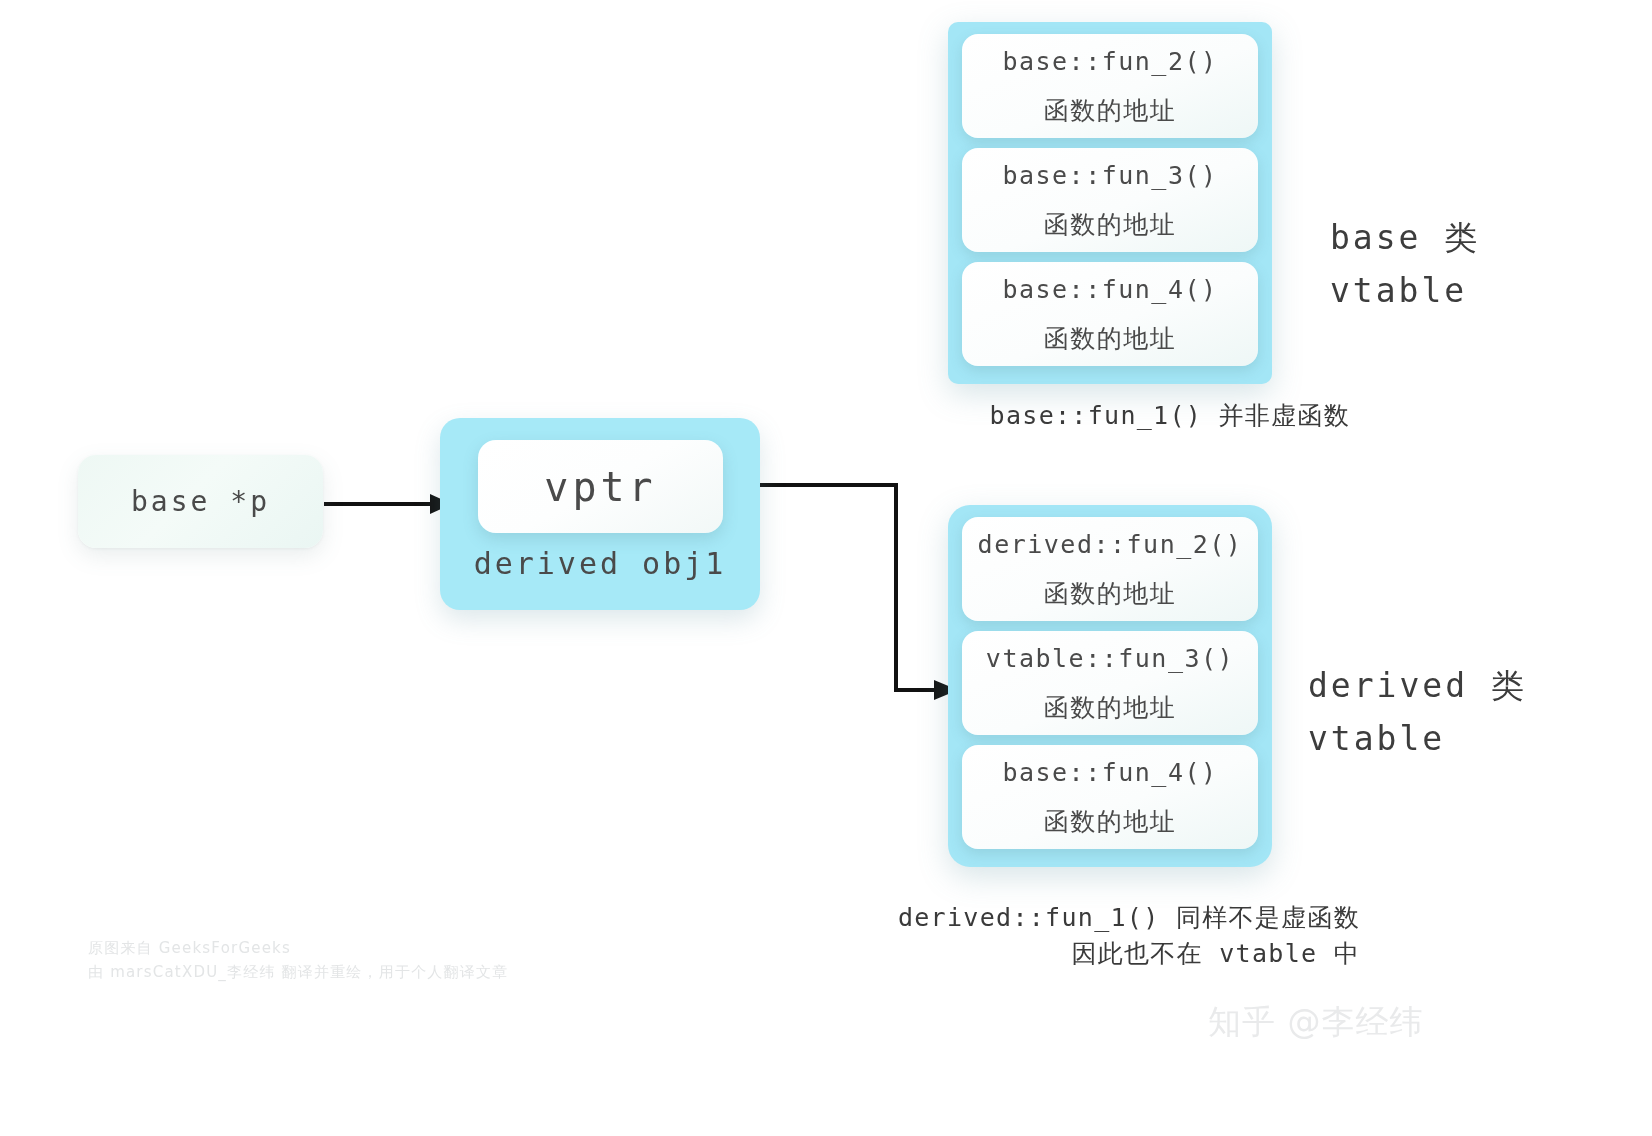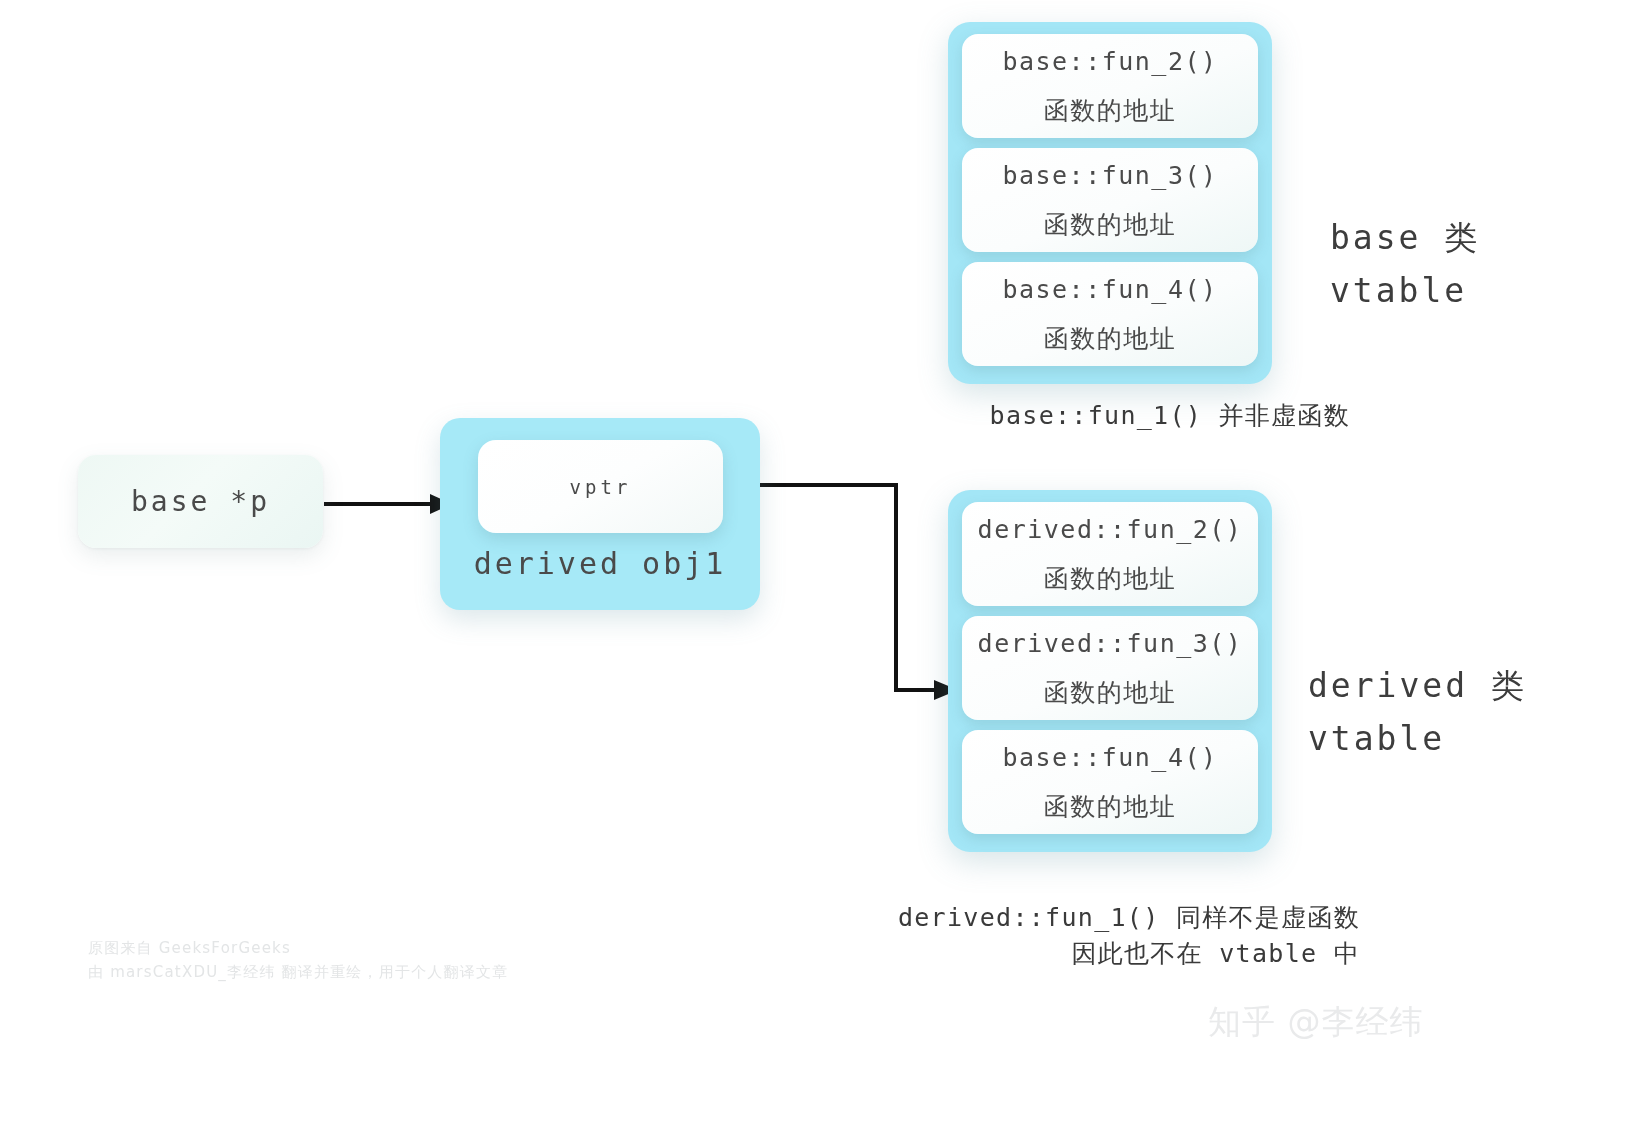--- a/index.html
+++ b/index.html
@@ -54,21 +54,21 @@
     top: 22px;
     width: 245px;
     height: 93px;
     border-radius: 18px;
     background: linear-gradient(150deg, #ffffff 0%, #fdfefe 50%, #f2f8f7 100%);
     box-shadow: 0 6px 16px rgba(70,110,120,0.18);
     display: flex;
     align-items: center;
     justify-content: center;
     color: #4a4a4a;
-    font-size: 19px;
+    font-size: 40px;
     letter-spacing: 4px;
   }
   .obj-container .obj-label {
     position: absolute;
     left: 0;
     right: 0;
     top: 128px;
     text-align: center;
     color: #4a4a4a;
     font-size: 30px;
@@ -77,22 +77,22 @@
 
   
   .vtable {
     position: absolute;
     border-radius: 22px;
     background: #a3e6f6;
     box-shadow: 0 10px 30px rgba(100,150,165,0.25);
     padding: 12px 14px;
     box-sizing: border-box;
   }
-  #vtable-base { left: 948px; top: 22px; width: 324px; height: 362px; }
-  #vtable-derived { left: 948px; top: 490px; width: 324px; height: 362px; }
+  #vtable-base { left: 948px; top: 22px; width: 324px; height: 362px; border-radius: 10px; }
+  #vtable-derived { left: 948px; top: 505px; width: 324px; height: 362px; }
 
   .vt-entry {
     width: 100%;
     height: 104px;
     margin-bottom: 10px;
     border-radius: 16px;
     background: linear-gradient(160deg, #ffffff 0%, #fbfdfd 55%, #eef7f6 100%);
     box-shadow: 0 5px 13px rgba(70,110,120,0.17);
     display: flex;
     flex-direction: column;
@@ -223,21 +223,21 @@
   <div class="note mono" id="note-base">
     <div>base::fun_1() 并非虚函数</div>
   </div>
 
   <div class="vtable" id="vtable-derived">
     <div class="vt-entry">
       <div class="vt-line1 mono">derived::fun_2()</div>
       <div class="vt-line2 mono">函数的地址</div>
     </div>
     <div class="vt-entry">
-      <div class="vt-line1 mono">derived::fun_3()</div>
+      <div class="vt-line1 mono">vtable::fun_3()</div>
       <div class="vt-line2 mono">函数的地址</div>
     </div>
     <div class="vt-entry">
       <div class="vt-line1 mono">base::fun_4()</div>
       <div class="vt-line2 mono">函数的地址</div>
     </div>
   </div>
 
   <div class="side-label mono" id="label-derived">
     <div>derived 类</div>

